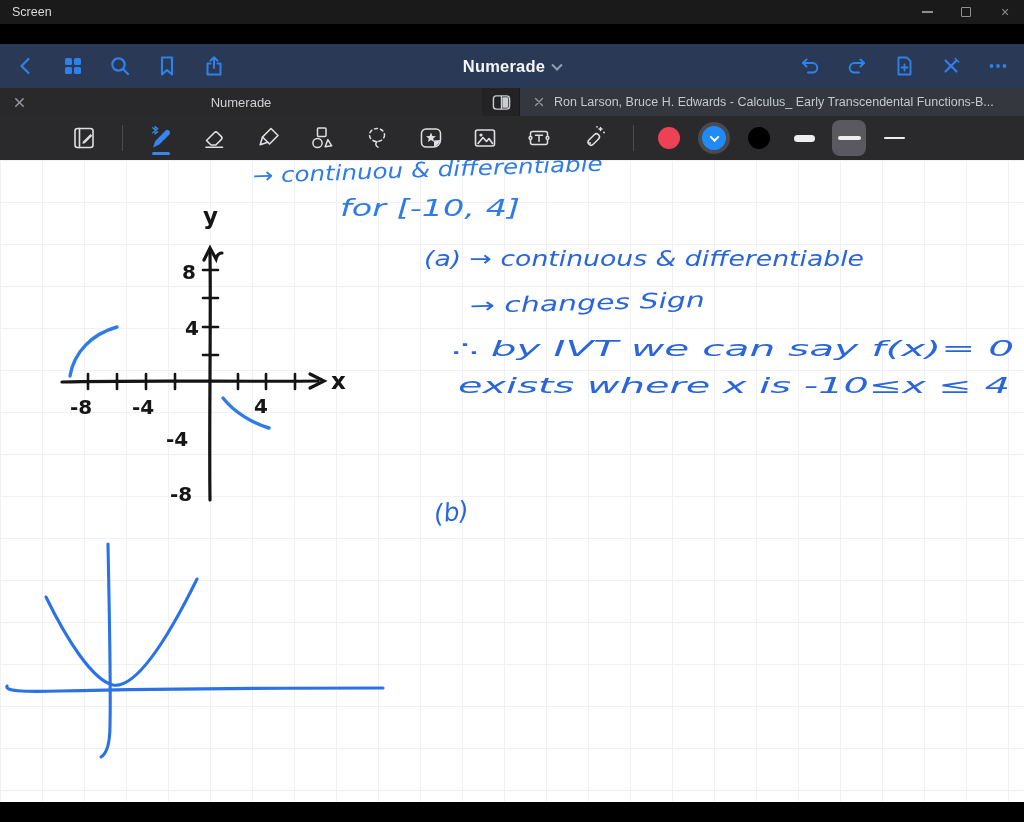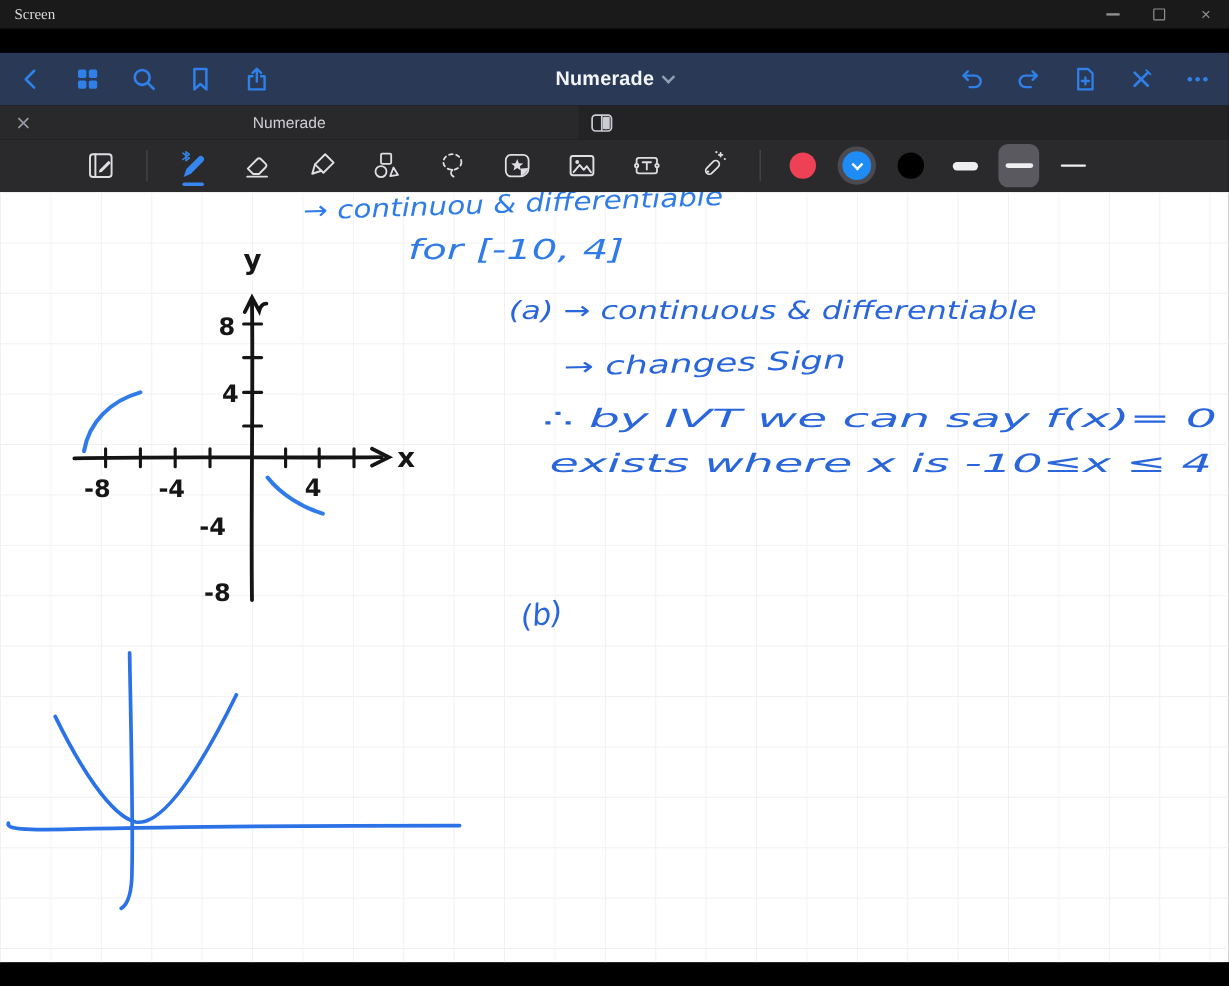--- a/index.html
+++ b/index.html
@@ -2,21 +2,21 @@
 <html><head>
 <meta charset="utf-8">
 <style>
   * { margin:0; padding:0; box-sizing:border-box; }
   html,body { width:1024px; height:822px; background:#000; overflow:hidden;
               font-family:"Liberation Sans", sans-serif; }
 
   
   #titlebar { position:absolute; top:0; left:0; width:1024px; height:24px;
               background:#1a1a1a; display:flex; align-items:center; }
-  #titlebar .wtitle { color:#d8d8d8; font-size:12.5px; margin-left:12px;font-family:Liberation Serif, serif; }
+  #titlebar .wtitle { color:#d8d8d8; font-size:12.5px; margin-left:12px; }
   #win-controls { position:absolute; right:8px; top:0; height:24px; display:flex; align-items:center; gap:17px; }
   .wc { width:22px; height:20px; display:flex; align-items:center; justify-content:center; color:#8f8f8f; }
   .wc-min i { display:block; width:11px; height:2px; background:#8f8f8f; }
   .wc-max i { display:block; width:10px; height:10px; border:1.5px solid #8f8f8f; border-radius:1px; }
   .wc-close { font-size:14px; }
 
   #topgap { position:absolute; top:24px; left:0; width:1024px; height:20px; background:#000; }
 
   
   #navbar { position:absolute; top:44px; left:0; width:1024px; height:44px;
@@ -182,20 +182,28 @@
     </span>
     <span class="tab-label">Numerade</span>
   </div>
   <span id="split-btn">
     <svg width="19" height="17" viewBox="0 0 20 17" fill="none" stroke="#caccd2" stroke-width="1.5">
         <rect x="1.5" y="1.5" width="17" height="14" rx="3"></rect>
         <path d="M10 1.5 V15.5"></path>
         <rect x="11" y="3" width="6" height="11" fill="#caccd2" stroke="none" rx="1"></rect>
       </svg>
   </span>
+  <div id="tab2">
+    <span class="tab-close">
+      <svg width="12" height="12" viewBox="0 0 14 14" fill="none" stroke="#96989f" stroke-width="1.6" stroke-linecap="round">
+          <path d="M3 3 L11 11 M11 3 L3 11"></path>
+        </svg>
+    </span>
+    <span class="tab-label">Ron Larson, Bruce H. Edwards - Calculus_ Early Transcendental Functions-B...</span>
+  </div>
 </div>
 
 <div id="toolbar">
   <div class="tools-group">
     <span class="tool-btn">
       <svg width="28" height="28" viewBox="0 0 28 28" fill="none" stroke="#dfdfe3" stroke-width="1.6" stroke-linecap="round" stroke-linejoin="round">
           <rect x="5" y="4.5" width="18" height="19" rx="2.5"></rect>
           <path d="M9.5 4.5 V23.5"></path>
           <path d="M13 17.5 L20.5 10 L22.3 11.8 L14.8 19.3 L12.3 19.8 Z" fill="#dfdfe3" stroke="none"></path>
         </svg>

